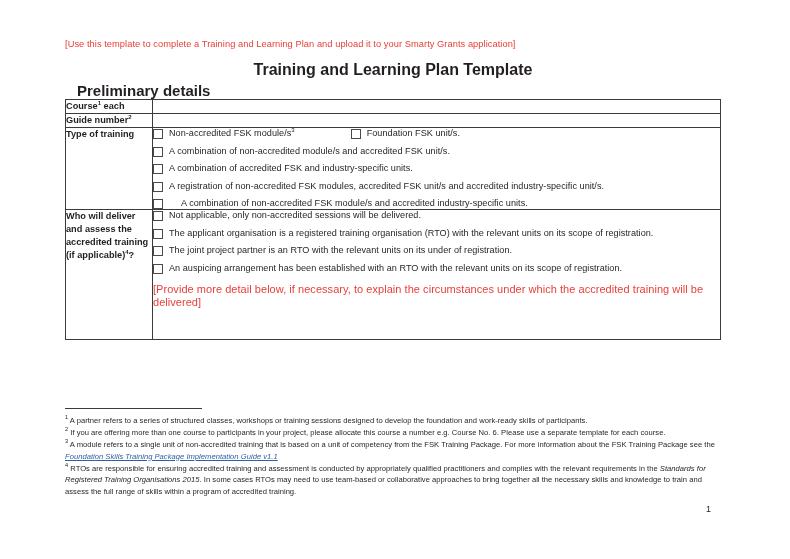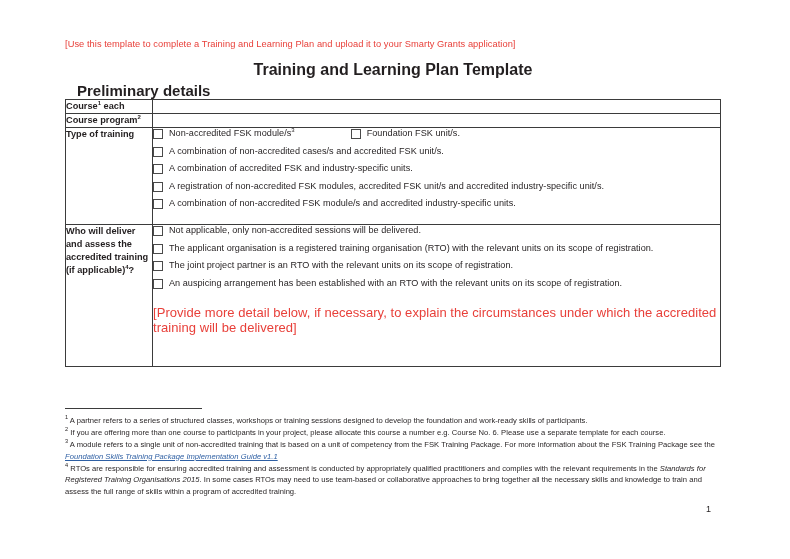--- a/index.html
+++ b/index.html
@@ -86,44 +86,44 @@
     padding: 7px 6px 8px 6px;
   }
 
   
   .opt-row {
     display: flex;
     align-items: flex-start;
     margin-bottom: 6.5px;
     line-height: 1.2;
   }
-  .opt-row:last-child { margin-bottom: 15px; }
+  .opt-row:last-child { margin-bottom: 0; gap: 12px; }
 
   .checkbox {
     width: 8px;
     height: 8px;
     border: 1px solid #4a4a4a;
     background: #ffffff;
     flex: 0 0 auto;
     margin-top: 1px;
     margin-right: 6px;
     box-sizing: content-box;
   }
   .opt-text {
     font-size: 9.1px;
     color: #231f20;
     letter-spacing: 0.004em;
   }
   .opt-inline-gap { width: 56px; flex: 0 0 auto; }
 
   .note-red {
-    font-size: 13px;
+    font-size: 11px;
     color: #e8403a;
     line-height: 1.2;
-    margin-top: 16px;
+    margin-top: 9px;
     letter-spacing: 0.004em;
   }
 
   .tall-spacer { height: 30px; }
 
   
   .footnote-rule {
     position: absolute;
     left: 65px;
     top: 401px;
@@ -185,39 +185,39 @@
       <col>
     </colgroup>
     <tbody>
 
       <tr class="row-short">
         <td class="label-cell"><span>Course</span><sup>1</sup><span> each</span></td>
         <td class="value-cell"></td>
       </tr>
 
       <tr class="row-short">
-        <td class="label-cell"><span>Course program</span><sup>2</sup></td>
+        <td class="label-cell"><span>Guide number</span><sup>2</sup></td>
         <td class="value-cell"></td>
       </tr>
 
       <tr>
         <td class="label-cell">Type of training</td>
         <td class="options-cell">
 
           <div class="opt-row">
             <span class="checkbox"></span>
             <span class="opt-text"><span>Non-accredited FSK module/s</span><sup>3</sup></span>
             <span class="opt-inline-gap"></span>
             <span class="checkbox"></span>
             <span class="opt-text">Foundation FSK unit/s.</span>
           </div>
 
           <div class="opt-row">
             <span class="checkbox"></span>
-            <span class="opt-text">A combination of non-accredited cases/s and accredited FSK unit/s.</span>
+            <span class="opt-text">A combination of non-accredited module/s and accredited FSK unit/s.</span>
           </div>
 
           <div class="opt-row">
             <span class="checkbox"></span>
             <span class="opt-text">A combination of accredited FSK and industry-specific units.</span>
           </div>
 
           <div class="opt-row">
             <span class="checkbox"></span>
             <span class="opt-text">A registration of non-accredited FSK modules, accredited FSK unit/s and accredited industry-specific unit/s.</span>
@@ -240,21 +240,21 @@
             <span class="opt-text">Not applicable, only non-accredited sessions will be delivered.</span>
           </div>
 
           <div class="opt-row">
             <span class="checkbox"></span>
             <span class="opt-text">The applicant organisation is a registered training organisation (RTO) with the relevant units on its scope of registration.</span>
           </div>
 
           <div class="opt-row">
             <span class="checkbox"></span>
-            <span class="opt-text">The joint project partner is an RTO with the relevant units on its scope of registration.</span>
+            <span class="opt-text">The joint project partner is an RTO with the relevant units on its under of registration.</span>
           </div>
 
           <div class="opt-row">
             <span class="checkbox"></span>
             <span class="opt-text">An auspicing arrangement has been established with an RTO with the relevant units on its scope of registration.</span>
           </div>
 
           <div class="note-red">[Provide more detail below, if necessary, to explain the circumstances under which the accredited training will be delivered]</div>
 
           <div class="tall-spacer"></div>

